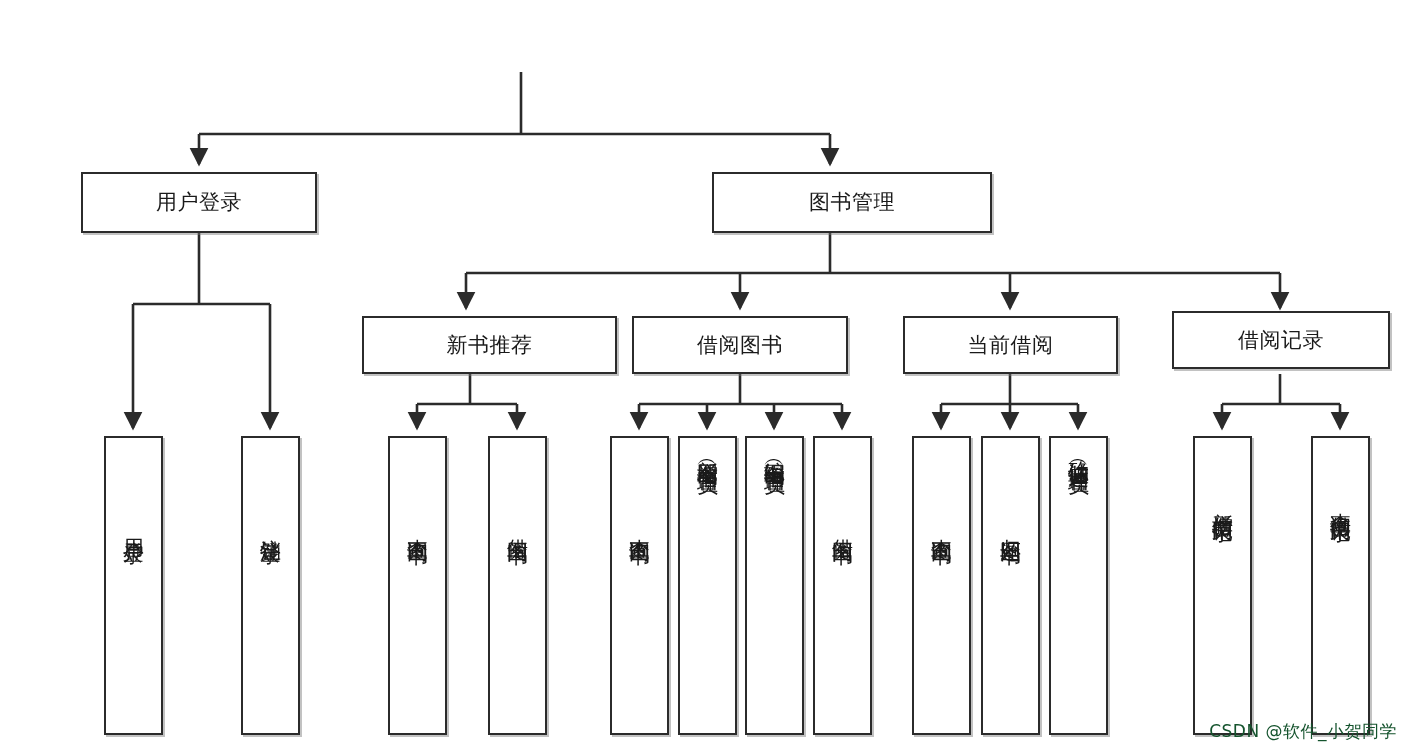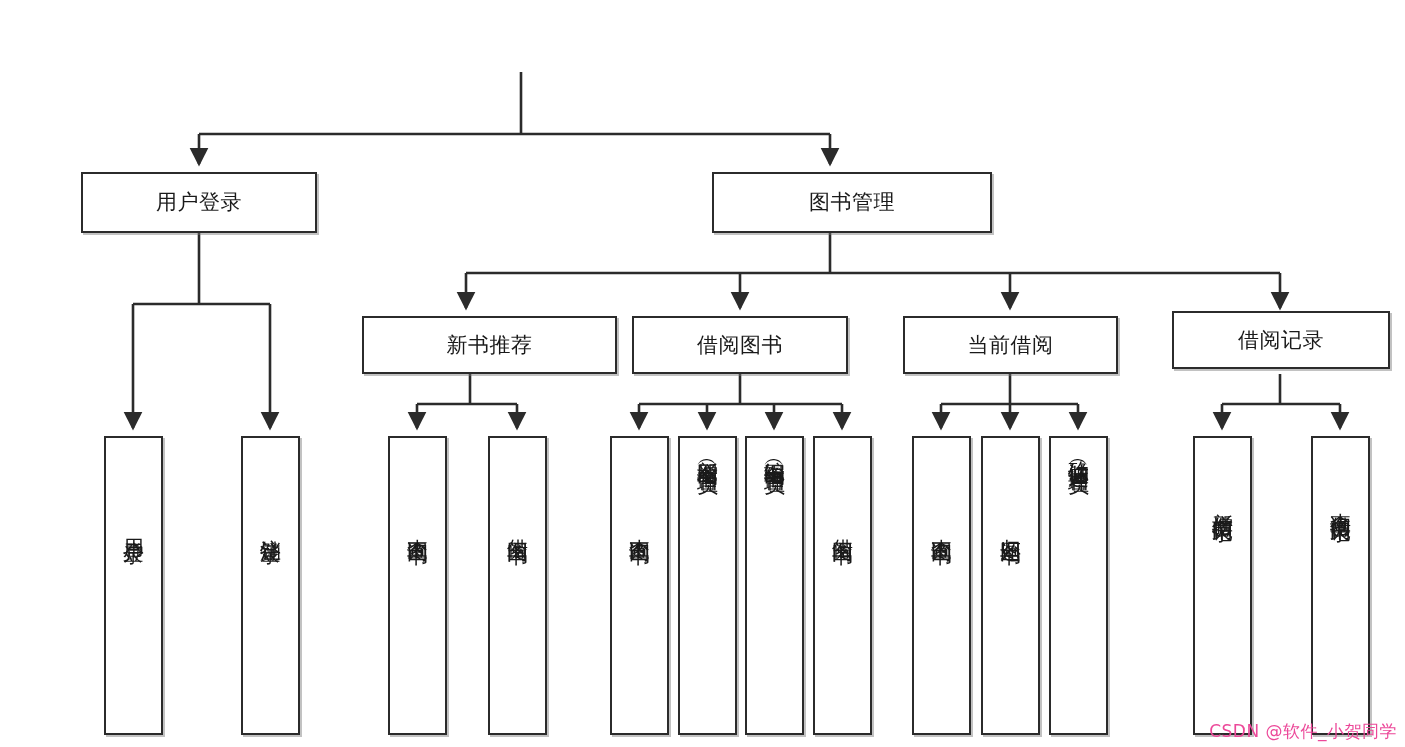--- a/index.html
+++ b/index.html
@@ -68,21 +68,21 @@
     margin-top: 52px;
   }
   .node.vertical.mid2 .label {
     margin-top: 78px;
   }
   .watermark {
     position: absolute;
     right: 8px;
     bottom: 4px;
     font-size: 17px;
-    color: #ec4899;
+    color: #14532d;
     letter-spacing: 0.5px;
     z-index: 3;
     white-space: nowrap;
   }
 </style>
 </head>
 <body>
 
 <div id="diagram-root">
 

